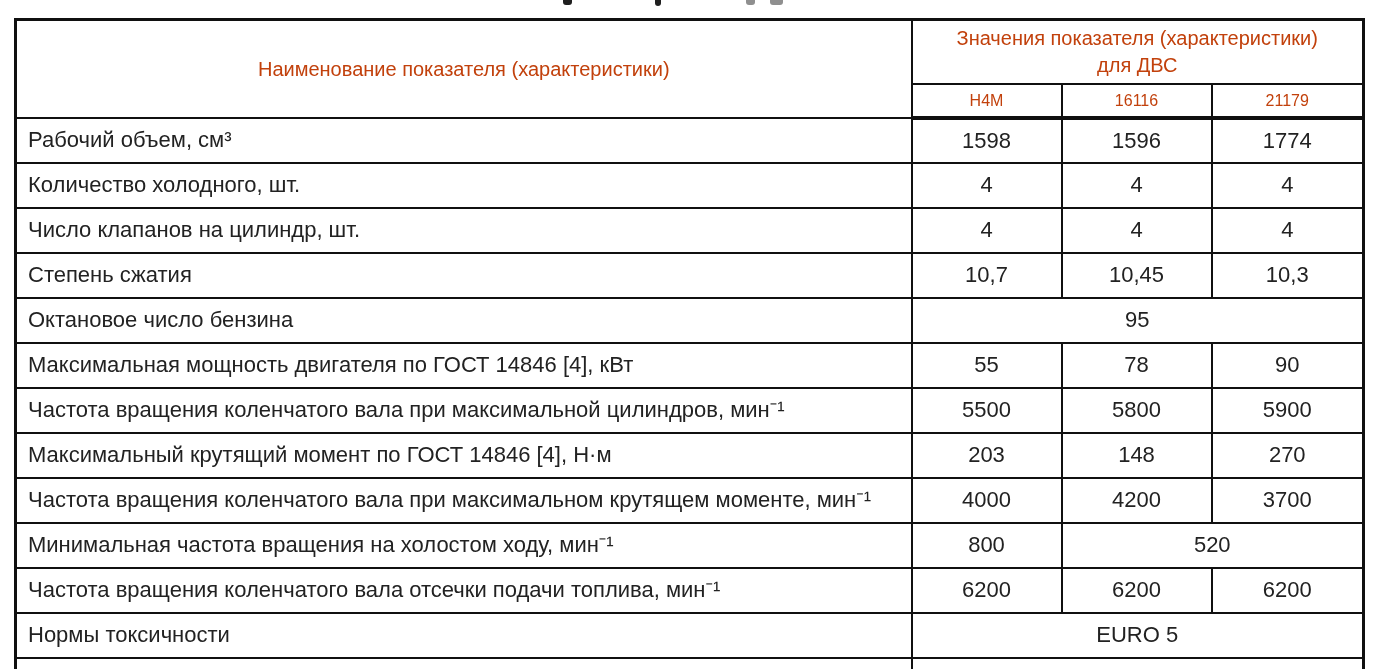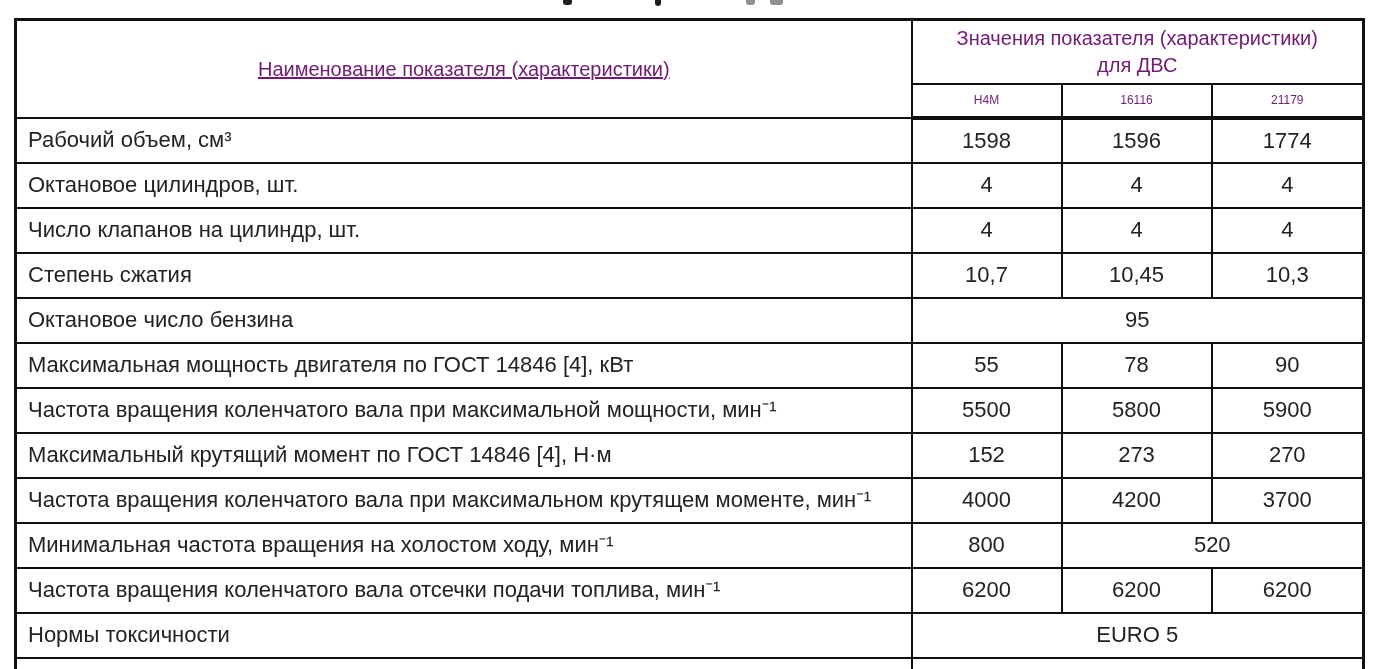--- a/index.html
+++ b/index.html
@@ -35,34 +35,33 @@
   }
   table.spec td {
     border: 2px solid #101010;
     vertical-align: middle;
     overflow: hidden;
   }
   
   thead td {
     text-align: center;
     font-size: 20px;
-    color: #701a75;
+    color: #c2410c;
     line-height: 1.35;
   }
   td.name-header {
     border-bottom-width: 4px;
-    text-decoration: underline;
   }
   tr.group-row td.group-header {
     height: 60px;
   }
   tr.engines-row td {
     height: 29px;
     border-bottom-width: 4px;
-    font-size: 12px;
+    font-size: 16px;
   }
   
   tbody td {
     font-size: 22px;
     height: 37px;
     line-height: 1.2;
   }
   tbody td.name {
     text-align: left;
     padding: 3px 8px 3px 11px;
@@ -105,21 +104,21 @@
     </tr>
   </thead>
   <tbody>
     <tr>
       <td class="name">Рабочий объем, см³</td>
       <td class="val">1598</td>
       <td class="val">1596</td>
       <td class="val">1774</td>
     </tr>
     <tr>
-      <td class="name">Октановое цилиндров, шт.</td>
+      <td class="name">Количество холодного, шт.</td>
       <td class="val">4</td>
       <td class="val">4</td>
       <td class="val">4</td>
     </tr>
     <tr>
       <td class="name">Число клапанов на цилиндр, шт.</td>
       <td class="val">4</td>
       <td class="val">4</td>
       <td class="val">4</td>
     </tr>
@@ -133,29 +132,29 @@
       <td class="name">Октановое число бензина</td>
       <td class="val" colspan="3">95</td>
     </tr>
     <tr>
       <td class="name">Максимальная мощность двигателя по ГОСТ 14846 [4], кВт</td>
       <td class="val">55</td>
       <td class="val">78</td>
       <td class="val">90</td>
     </tr>
     <tr>
-      <td class="name">Частота вращения коленчатого вала при максимальной мощности, мин⁻¹</td>
+      <td class="name">Частота вращения коленчатого вала при максимальной цилиндров, мин⁻¹</td>
       <td class="val">5500</td>
       <td class="val">5800</td>
       <td class="val">5900</td>
     </tr>
     <tr>
       <td class="name">Максимальный крутящий момент по ГОСТ 14846 [4], Н·м</td>
-      <td class="val">152</td>
-      <td class="val">273</td>
+      <td class="val">203</td>
+      <td class="val">148</td>
       <td class="val">270</td>
     </tr>
     <tr>
       <td class="name">Частота вращения коленчатого вала при максимальном крутящем моменте, мин⁻¹</td>
       <td class="val">4000</td>
       <td class="val">4200</td>
       <td class="val">3700</td>
     </tr>
     <tr>
       <td class="name">Минимальная частота вращения на холостом ходу, мин⁻¹</td>

